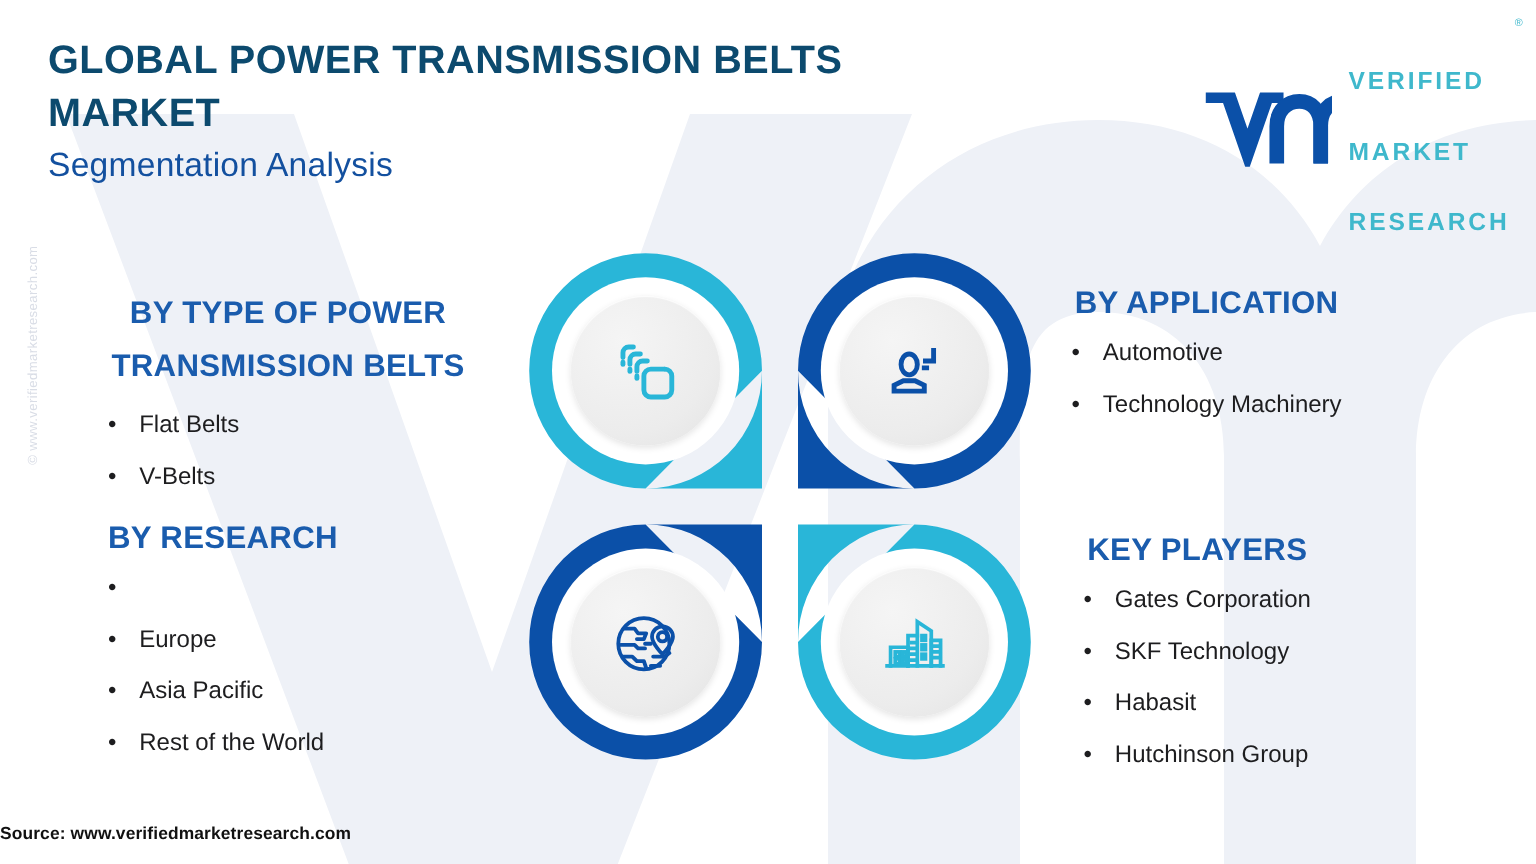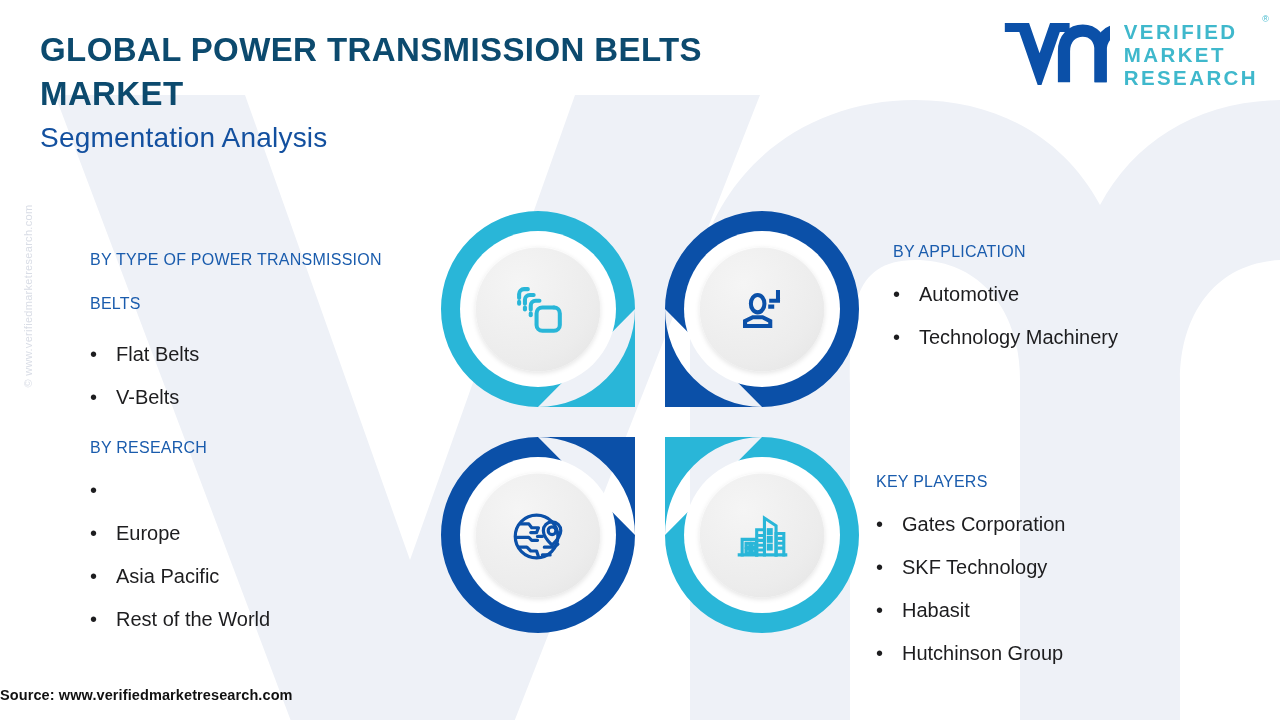--- a/index.html
+++ b/index.html
@@ -60,36 +60,38 @@
   
   #logo{ position:absolute; right:22px; top:18px; display:flex; align-items:center; gap:14px; z-index:3;}
   #logo-mark{ width:108px; height:62px; }
   #logo-text{ position:relative; padding-top:2px; }
   #logo-text div{
     font-size:20.5px;
     font-weight:bold;
     letter-spacing:2.4px;
     color:#3fb8cc;
     line-height:23px;
+    margin-top:36px;
   }
   #logo-reg{
     position:absolute;
     top:-4px; right:-11px;
     font-size:9px;
     color:#3fb8cc;
   }
 
   
   .col{ position:absolute; z-index:3; }
   .sec-title{
-    font-size:16px;
-    font-weight:normal;
+    font-size:26px;
+    font-weight:bold;
     letter-spacing:0.25px;
     color:#1a5cad;
     line-height:28px;
+    text-align:center;
   }
   .sec-title.two-line{ width:300px; line-height:44px; }
   ul.items{ list-style:none; margin-top:7px; }
   ul.items li{
     display:flex;
     align-items:flex-start;
     font-size:20px;
     color:#1d1d1f;
     line-height:43px;
     white-space:nowrap;
@@ -98,21 +100,21 @@
     width:26px;
     flex:0 0 26px;
     text-align:left;
     color:#1d1d1f;
     font-size:20px;
   }
 
   #col-type      { left:90px;  top:238px; }
   #col-geo       { left:90px;  top:434px; }
   #col-app       { left:893px; top:238px; }
-  #col-key       { left:876px; top:444px;margin-top:24px; }
+  #col-key       { left:903px; top:444px; }
 
   
   #quad{
     position:absolute;
     left:439px; top:209px;
     width:422px; height:426px;
     z-index:3;
   }
   .pod{ position:absolute; width:198px; height:200px; }
   #pod-tl{ left:0;   top:0;   }

